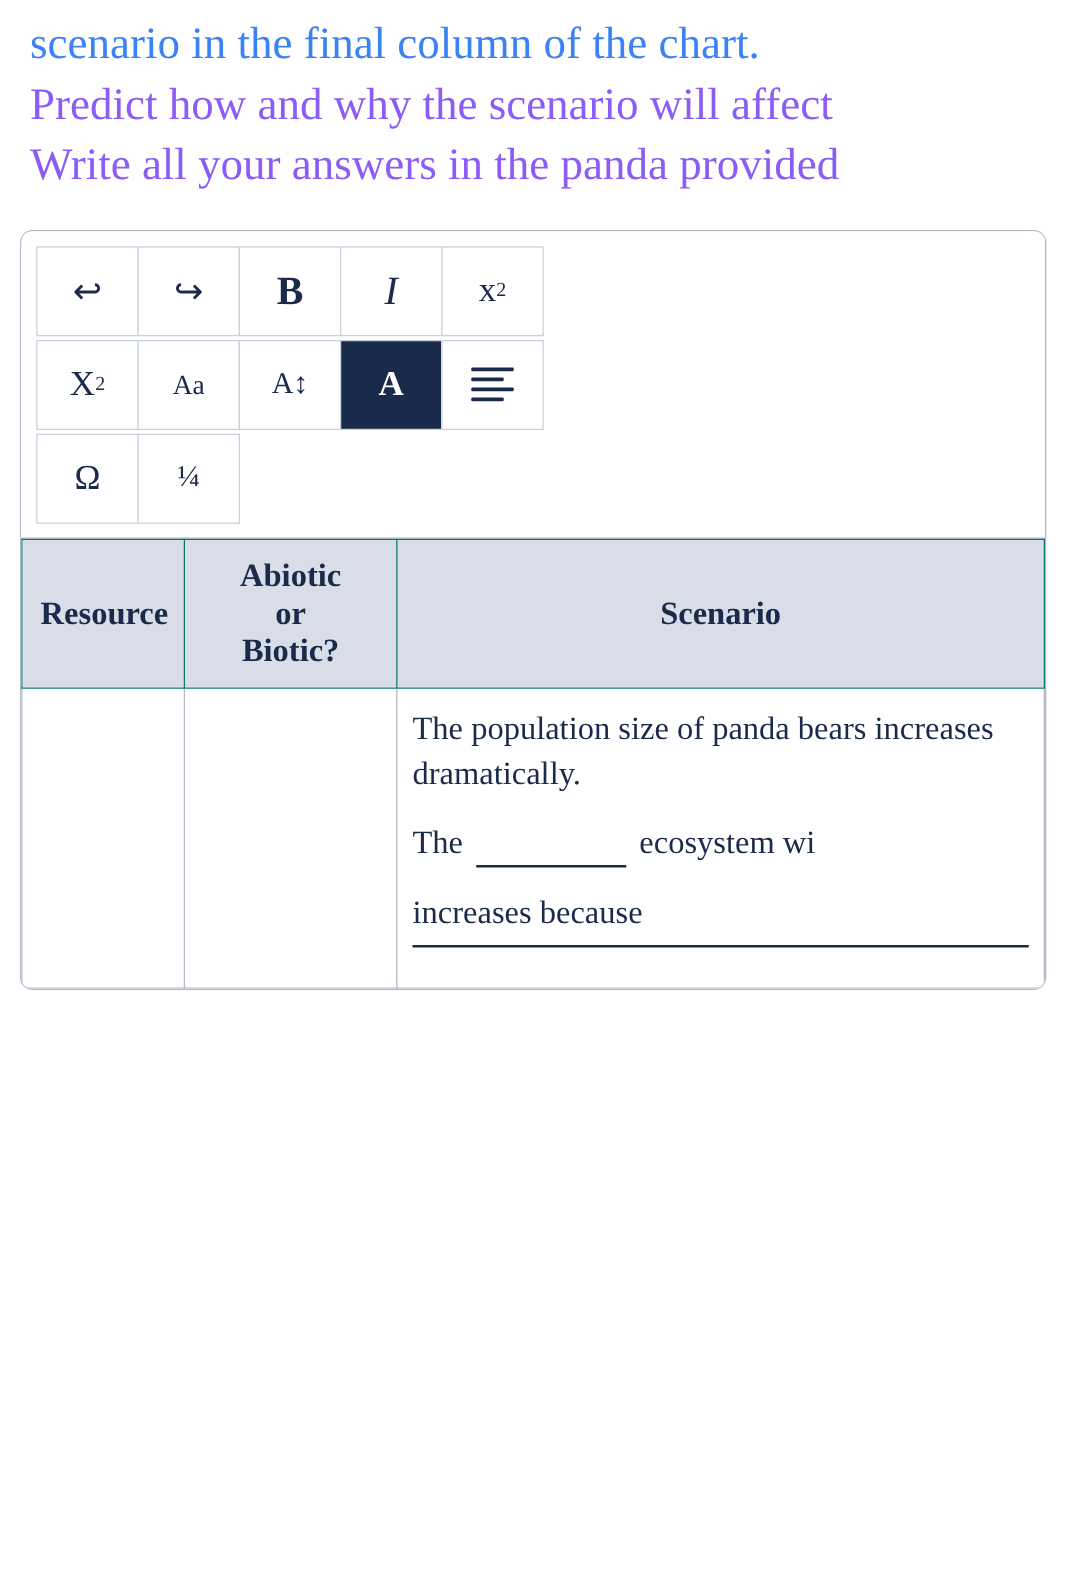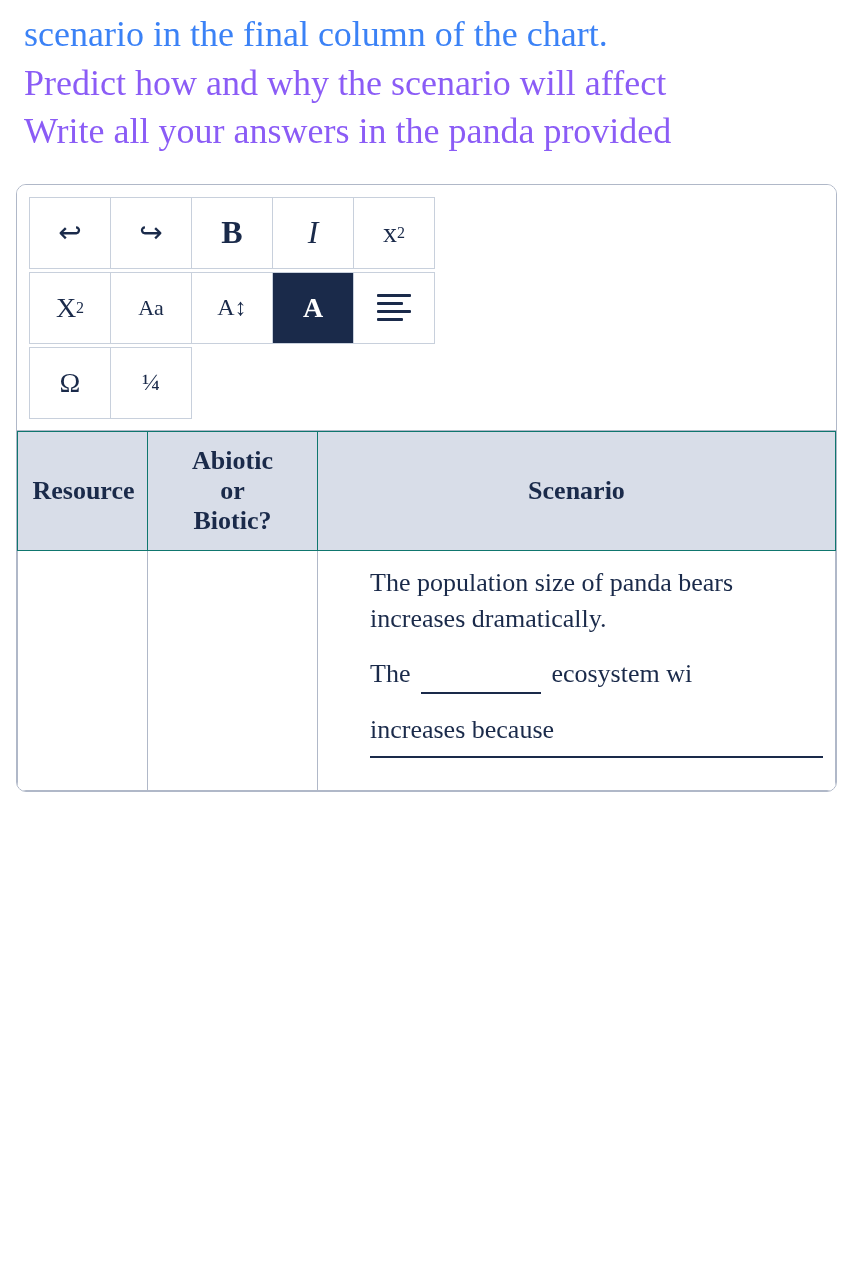--- a/index.html
+++ b/index.html
@@ -181,21 +181,20 @@
     }
 
     .scenario-text {
       font-size: 26px;
       line-height: 1.4;
       color: #1a2a4a;
     }
 
     .scenario-text p {
       margin-bottom: 18px;
-      margin-left: 40px;
     }
 
     .underline-blank {
       display: inline-block;
       border-bottom: 2px solid #1a2a4a;
       width: 120px;
       margin: 0 4px;
     }
 
     .scenario-line {

